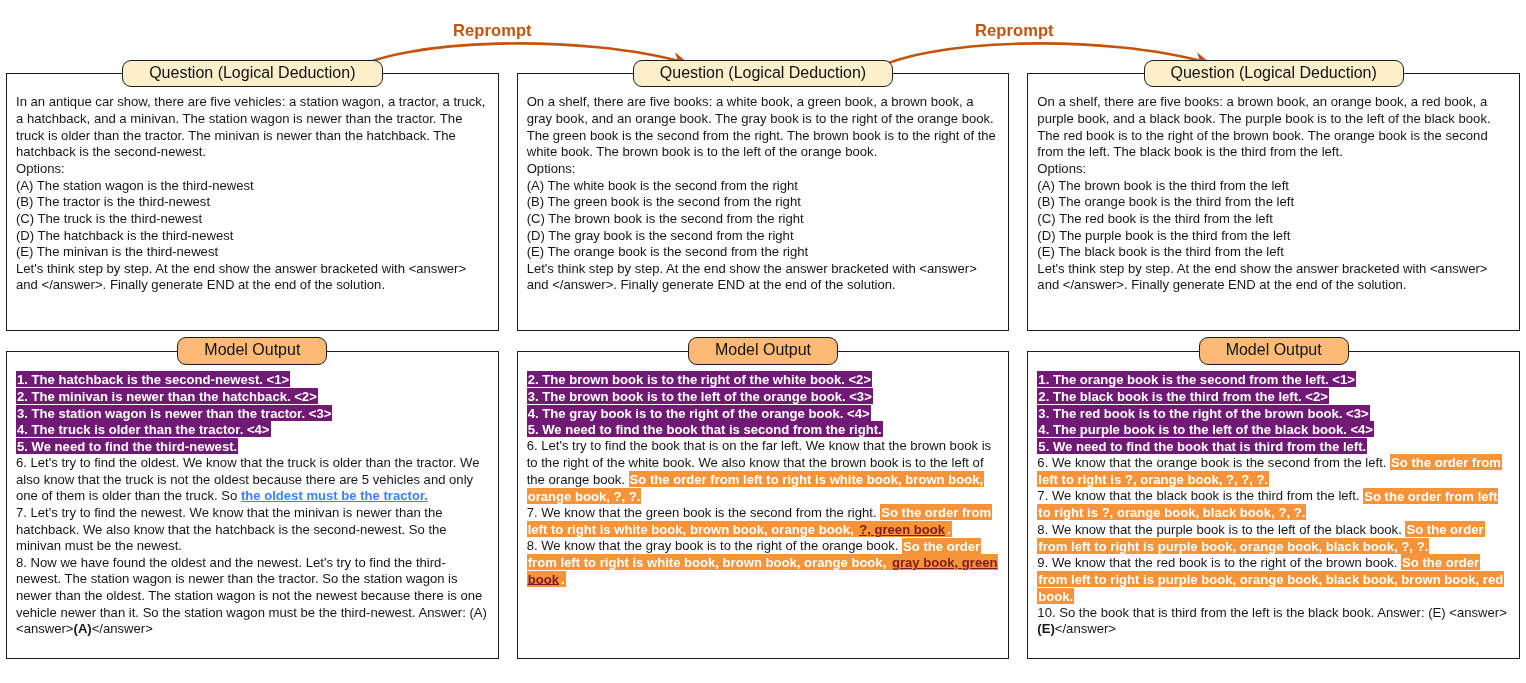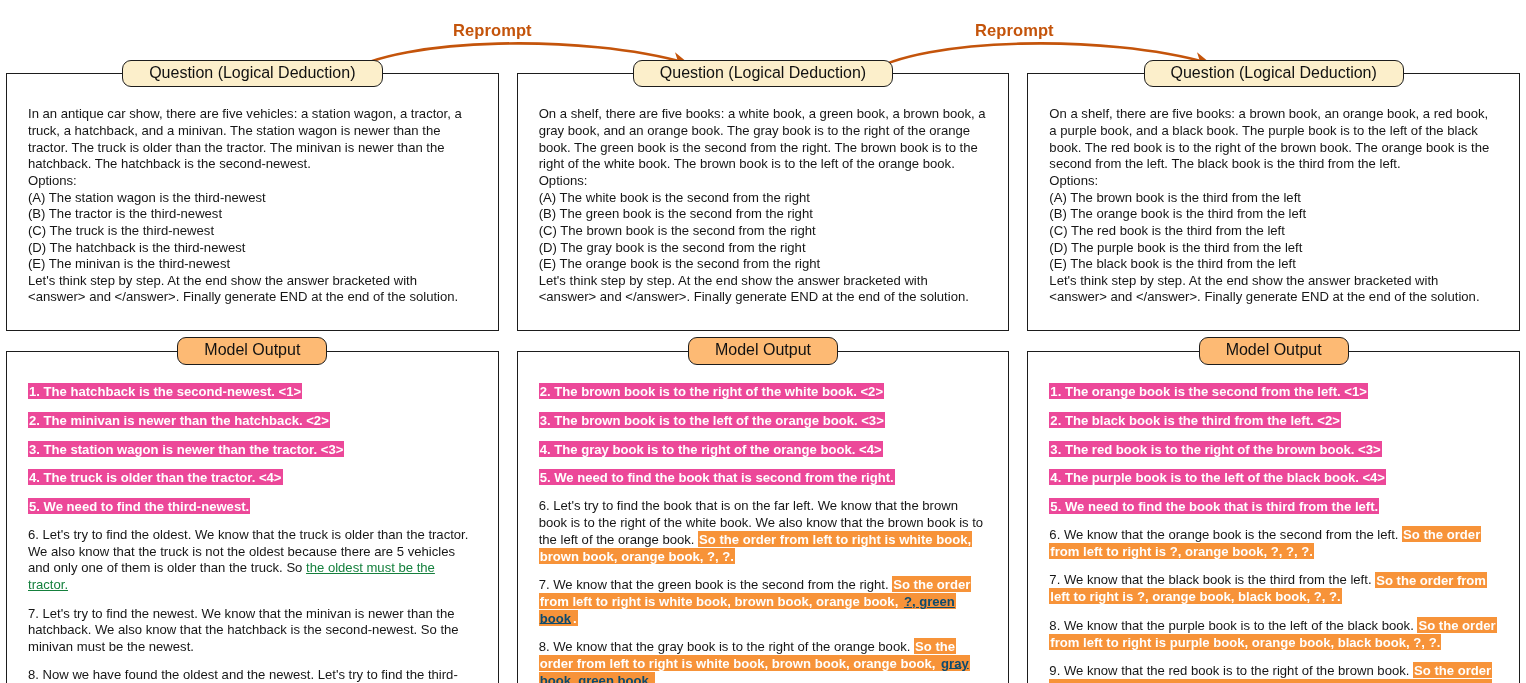--- a/index.html
+++ b/index.html
@@ -81,51 +81,51 @@
     font-size: 13.1px;
     line-height: 1.272;
     color: #161616;
   }
   .q-body { min-height: 243px; }
   .o-body { min-height: 293px; }
 
   .fbox.question-box { margin-bottom: 6px; }
 
   
-  .para { margin: 12px; }
+  .para { margin: 0; }
 
   
   .hl-blue {
-    background: #ec4899;
+    background: #701a75;
     color: #ffffff;
     font-weight: bold;
     box-decoration-break: clone;
     -webkit-box-decoration-break: clone;
     padding: 0.5px 1px;
   }
   .hl-orange {
     background: #F79339;
     color: #ffffff;
     font-weight: bold;
     box-decoration-break: clone;
     -webkit-box-decoration-break: clone;
     padding: 0.5px 1px;
   }
   .hl-orange-red {
     background: #F79339;
-    color: #0c4a6e;
+    color: #7f1d1d;
     font-weight: bold;
     text-decoration: underline;
     box-decoration-break: clone;
     -webkit-box-decoration-break: clone;
     padding: 0.5px 1px;
   }
   .hl-red {
-    color: #15803d;
-    font-weight: normal;
+    color: #3b82f6;
+    font-weight: bold;
     text-decoration: underline;
   }
   .bold-ans { font-weight: bold; }
 </style>
 </head>
 <body>
 
 <div class="arrows-layer">
   <svg width="1526" height="80" viewBox="0 0 1526 80">
     <defs>

